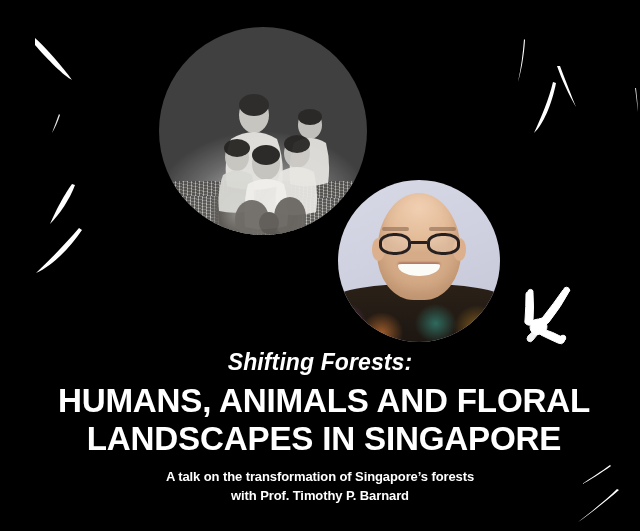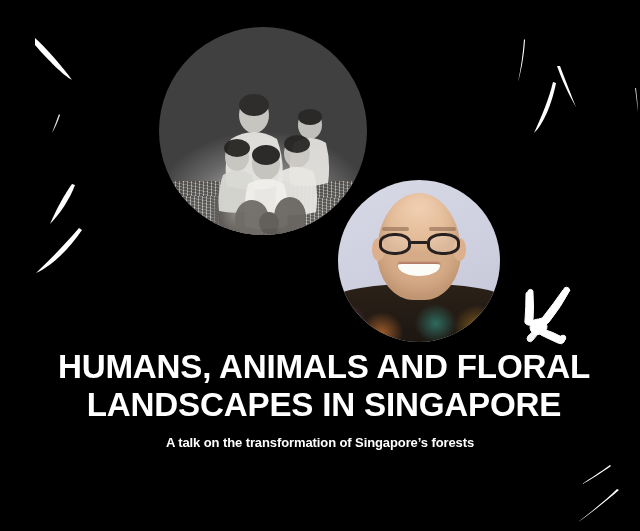--- a/index.html
+++ b/index.html
@@ -313,24 +313,26 @@
     <div class="glasses">
       <div class="lens l"></div>
       <div class="bridge"></div>
       <div class="lens r"></div>
     </div>
     <div class="smile"></div>
   </div>
 
   <div id="text-block">
 
+    <div id="eyebrow-title">Shifting Forests:</div>
 
     <h1 id="main-title">
       <span class="line">HUMANS, ANIMALS AND FLORAL</span>
       <span class="line">LANDSCAPES IN SINGAPORE</span>
     </h1>
 
     <div id="subtitle">
       <span class="line">A talk on the transformation of Singapore’s forests</span>
+      <span class="line">with Prof. Timothy P. Barnard</span>
     </div>
 
   </div>
 </div>
 
 </body></html>

